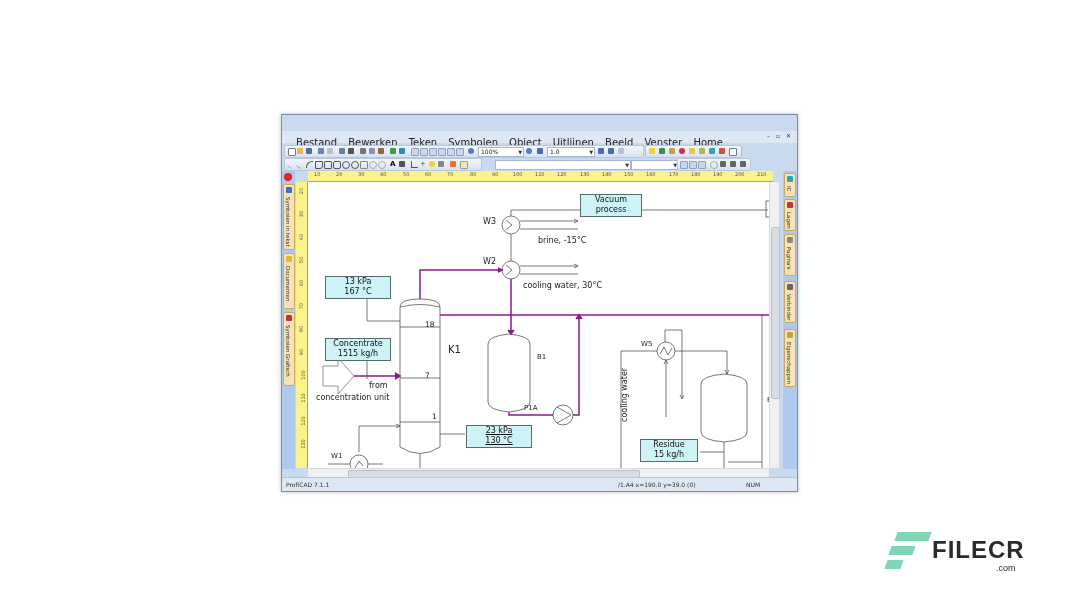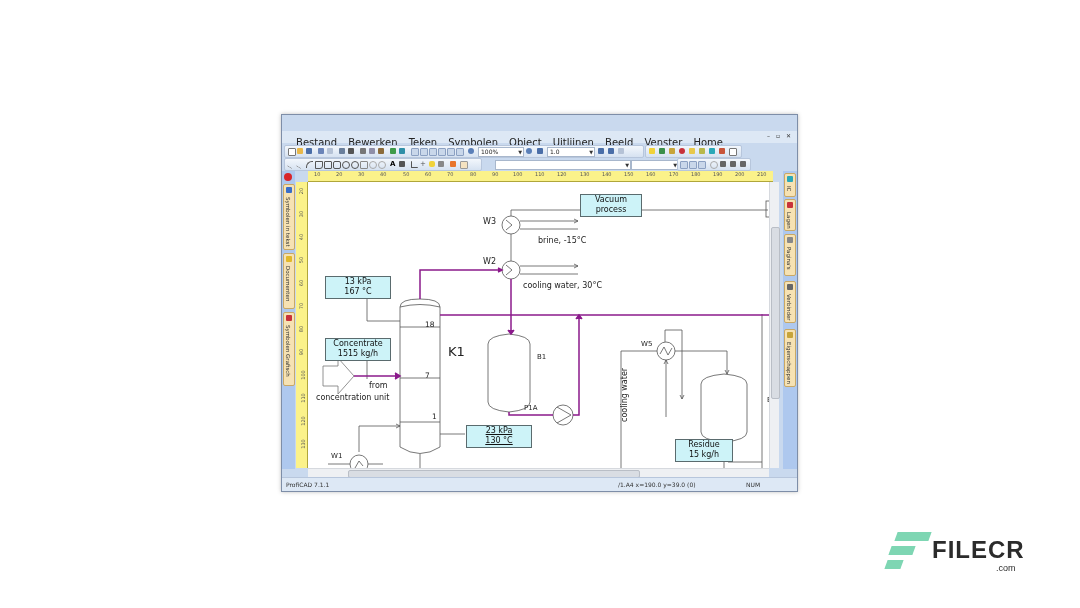--- a/index.html
+++ b/index.html
@@ -270,21 +270,21 @@
         <line x1="46" y1="194" x2="92" y2="194"></line>
         <polyline points="87,191 92,194 87,197" fill="#8b1a8b"></polyline>
       </g>
     </svg>
 
     <div class="lbl" style="left:175px;top:35px;">W3</div>
     <div class="lbl" style="left:175px;top:75px;">W2</div>
     <div class="lbl" style="left:230px;top:54px;">brine, -15°C</div>
     <div class="lbl" style="left:215px;top:99px;">cooling water, 30°C</div>
     <div class="lbl" style="left:117px;top:138px;font-size:7.5px;">18</div>
-    <div class="lbl" style="left:140px;top:162px;font-size:13px;">K1</div>
+    <div class="lbl" style="left:140px;top:162px;font-size:10px;">K1</div>
     <div class="lbl" style="left:117px;top:189px;font-size:7.5px;">7</div>
     <div class="lbl" style="left:124px;top:230px;font-size:7.5px;">1</div>
     <div class="lbl" style="left:61px;top:199px;">from</div>
     <div class="lbl" style="left:8px;top:211px;">concentration unit</div>
     <div class="lbl" style="left:229px;top:171px;font-size:7px;">B1</div>
     <div class="lbl" style="left:216px;top:222px;font-size:7px;">P1A</div>
     <div class="lbl" style="left:333px;top:158px;font-size:7px;">W5</div>
     <div class="lbl" style="left:443px;top:214px;font-size:7px;padding-left:16px;">B2</div>
     <div class="lbl" style="left:23px;top:270px;font-size:7px;">W1</div>
     <div class="lbl" style="left:312px;top:240px;transform:rotate(-90deg);transform-origin:0 0;">cooling water</div>
@@ -298,21 +298,21 @@
         <div>167 °C</div>
     </div>
     <div class="box" style="left:17px;top:156px;width:64px;height:21px;">
       <div>Concentrate</div>
         <div>1515 kg/h</div>
     </div>
     <div class="box" style="left:158px;top:243px;width:64px;height:21px;text-decoration:underline;">
       <div>23 kPa</div>
         <div>130 °C</div>
     </div>
-    <div class="box" style="left:332px;top:257px;width:56px;height:21px;margin-left:35px;">
+    <div class="box" style="left:332px;top:257px;width:56px;height:21px;">
       <div>Residue</div>
         <div>15 kg/h</div>
     </div>
   </div>
 
   <div class="vscroll">
     <div class="thumb"></div>
   </div>
   <div class="hscroll">
     <div class="thumb"></div>

